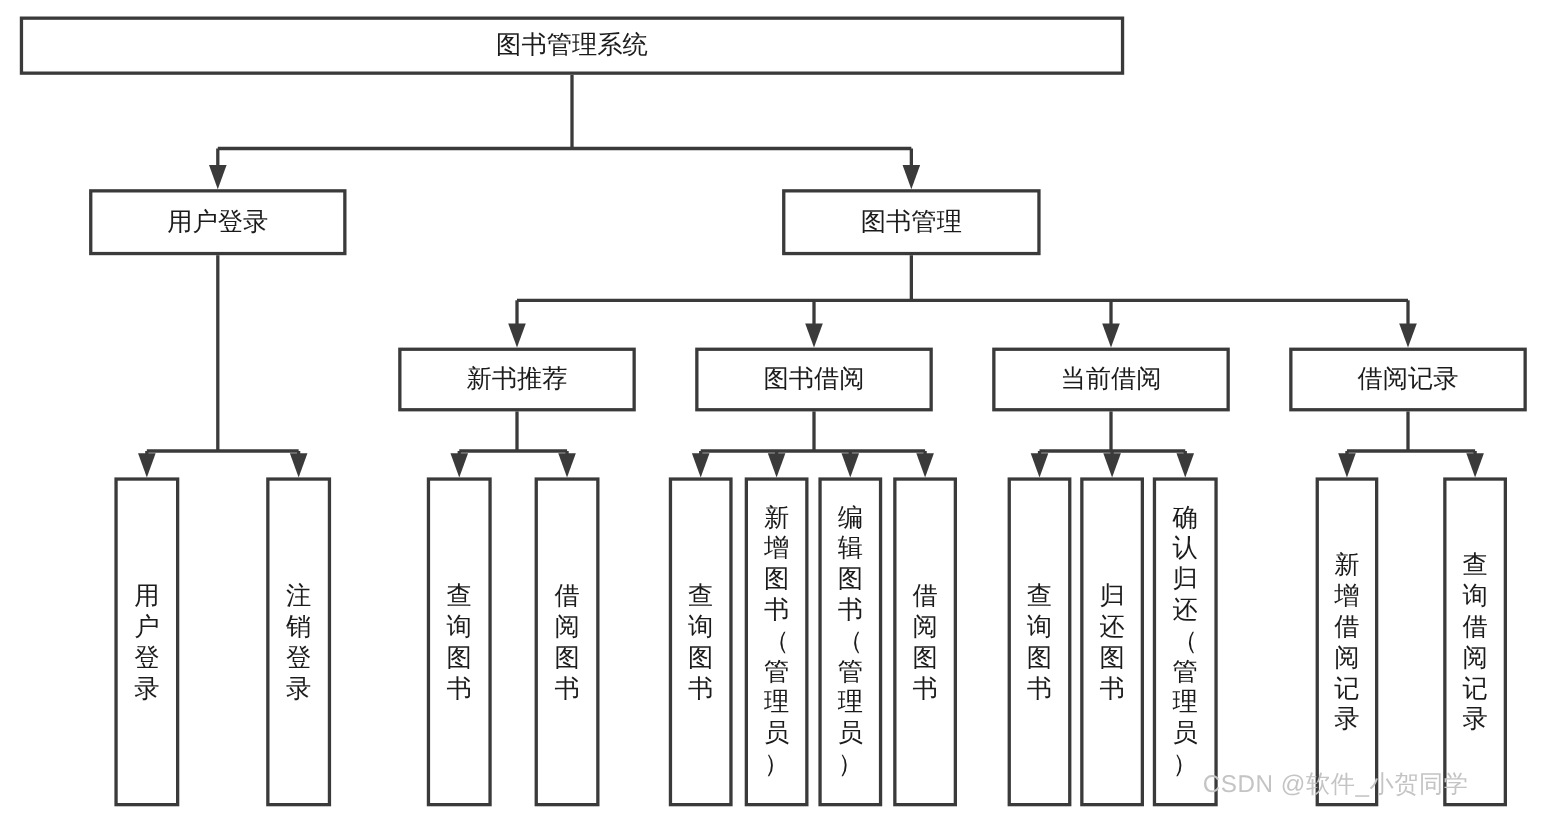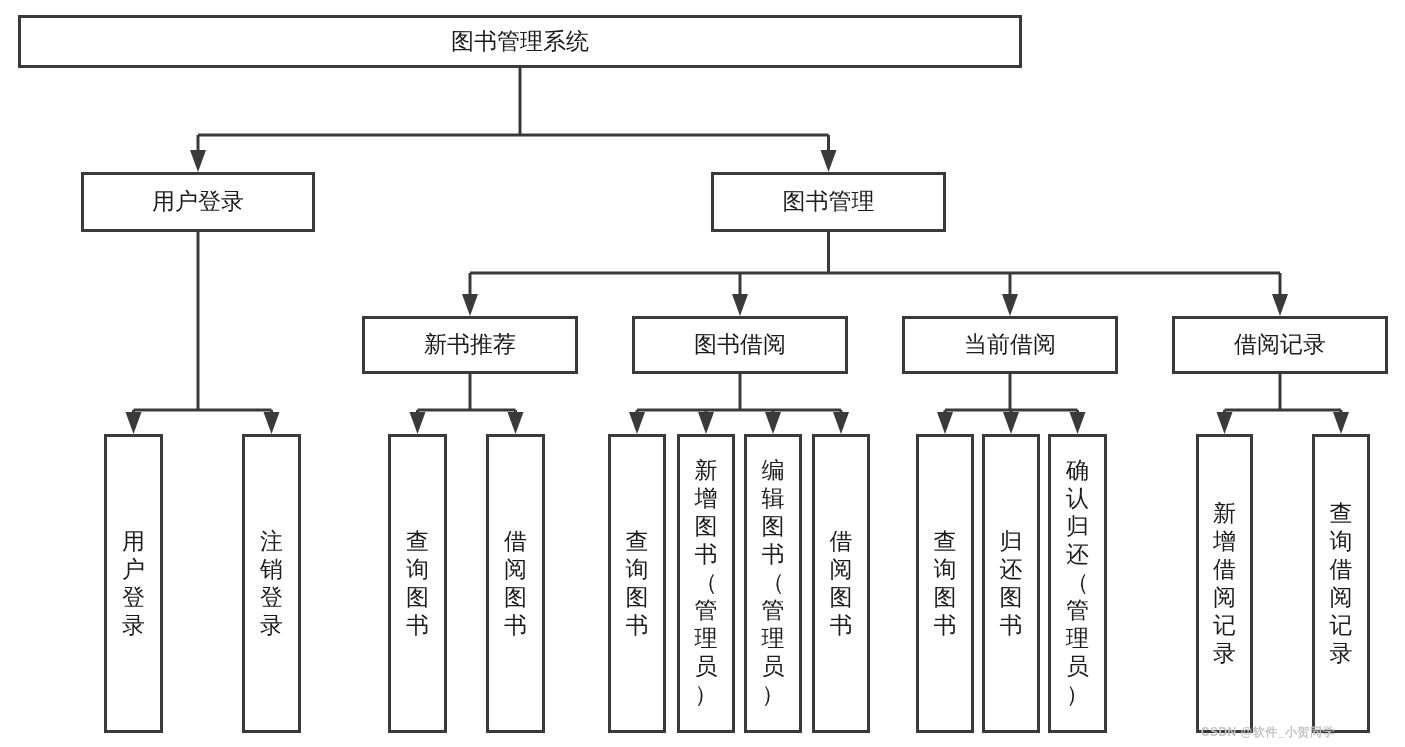--- a/index.html
+++ b/index.html
@@ -54,28 +54,27 @@
   .node-label-vertical {
     fill: #1b1b1b;
     font-family: "Liberation Sans", "DejaVu Sans", sans-serif;
     font-size: 23px;
     text-anchor: middle;
     white-space: pre;
   }
   .watermark-text {
     position: absolute;
     right: 12px;
-    bottom: 6px;
+    bottom: 19px;
     color: #c4c4c4;
-    font-size: 12px;
+    font-size: 22px;
     font-family: "Liberation Sans", "DejaVu Sans", sans-serif;
     letter-spacing: 0.5px;
     user-select: none;
     pointer-events: none;
-    font-weight: bold;
   }
 </style>
 </head>
 <body>
 
 <div id="diagram-root">
   <svg class="diagram-canvas" id="diagram-canvas" viewBox="0 0 1405 747" xmlns="http://www.w3.org/2000/svg">
     <g id="edges-layer">
         <g>
           <line x1="520" y1="68" x2="520" y2="135" class="connector-line"></line>

